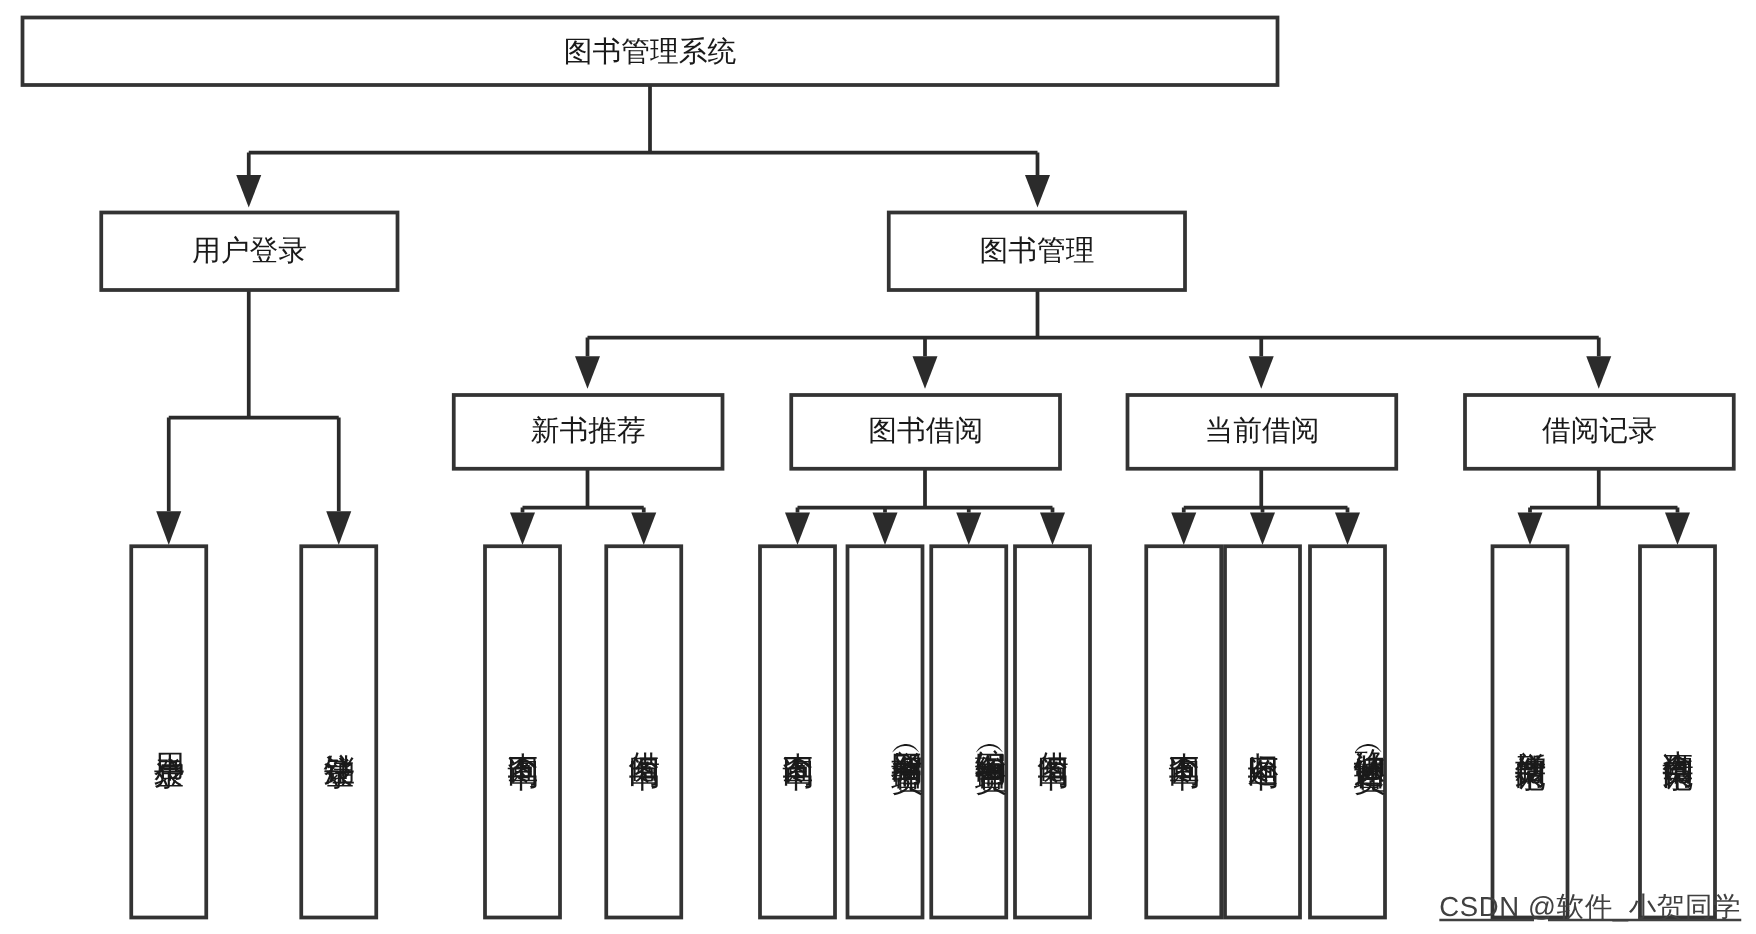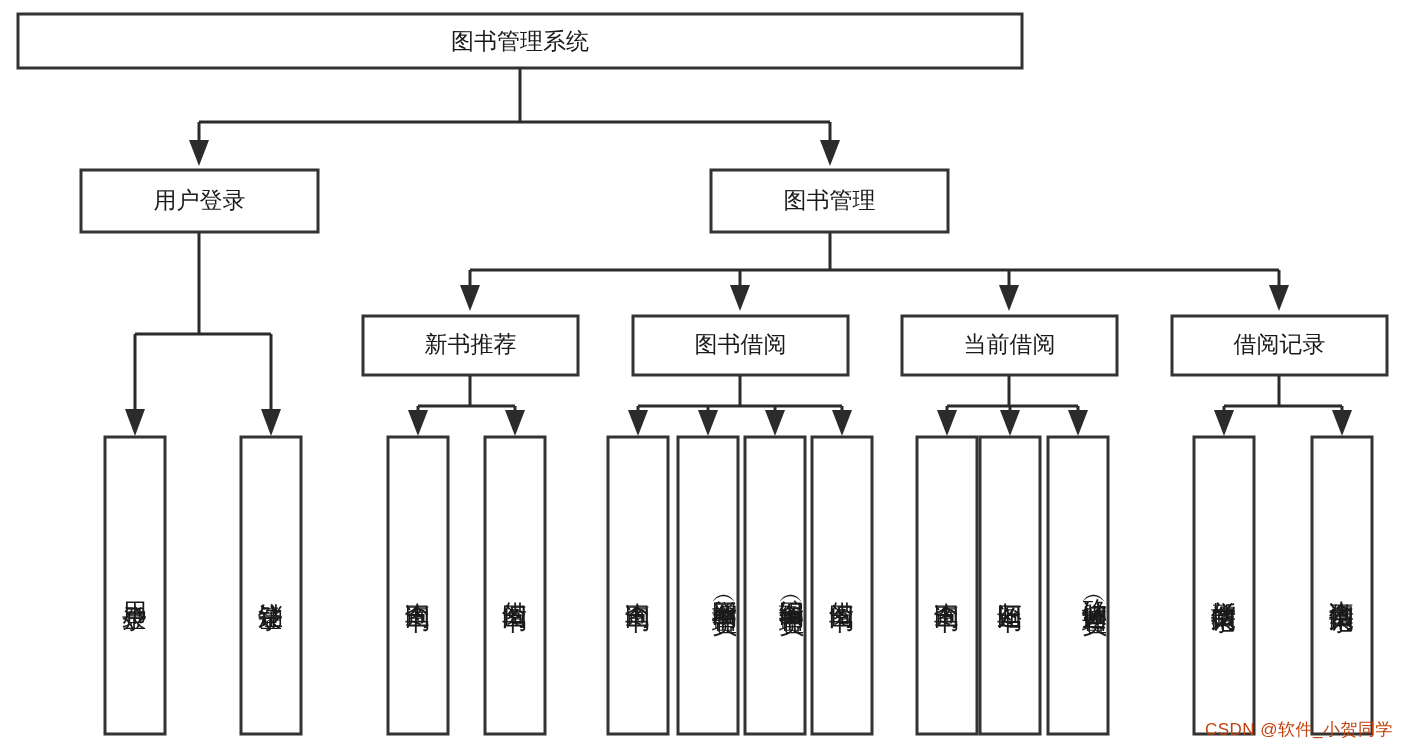--- a/index.html
+++ b/index.html
@@ -66,24 +66,25 @@
     pointer-events: none;
   }
   .leaf-label.centered {
     align-items: center;
   }
   .watermark {
     position: absolute;
     right: 12px;
     bottom: 6px;
     font-family: "Liberation Sans", "DejaVu Sans", sans-serif;
-    font-size: 17px;
-    color: #c2410c;
+    font-size: 22px;
+    color: #404040;
     letter-spacing: 0.5px;
     white-space: nowrap;
+    text-decoration: underline;
   }
 </style>
 </head>
 <body>
 
 <div id="diagram-root">
 
   <svg id="flow-svg" viewBox="0 0 1405 747">
 
     <g>

